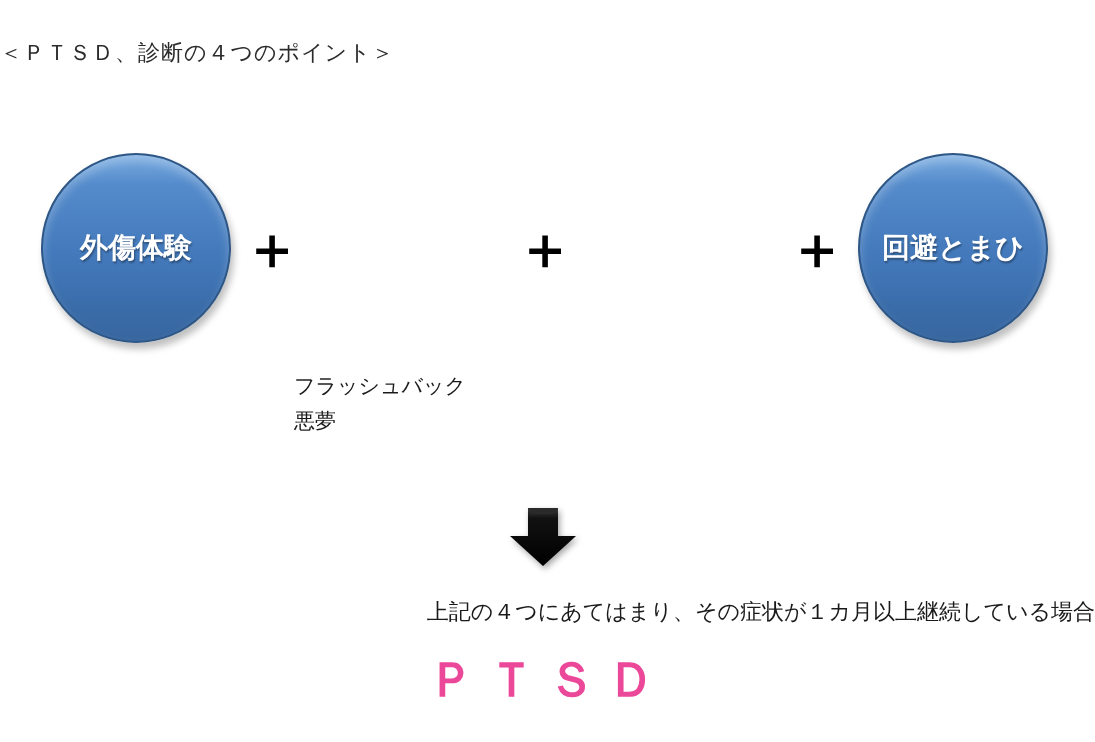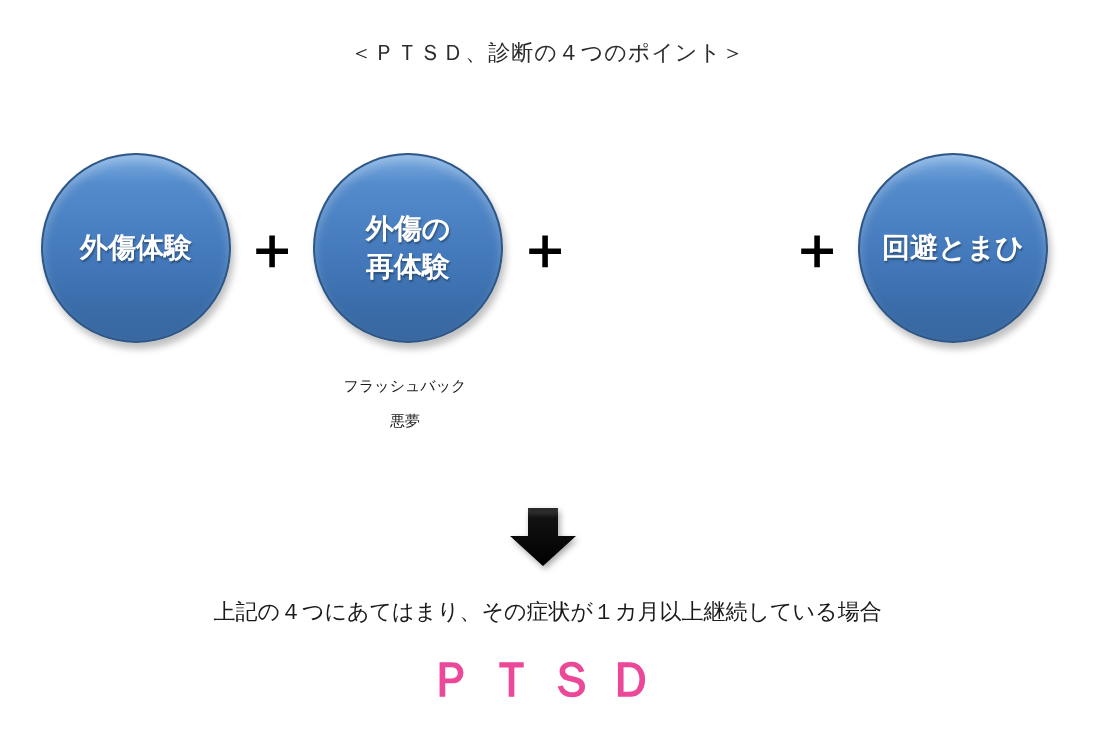--- a/index.html
+++ b/index.html
@@ -13,21 +13,20 @@
     height: 742px;
     background: #ffffff;
     font-family: "Liberation Sans", "DejaVu Sans", sans-serif;
     overflow: hidden;
   }
   .title {
     position: absolute;
     top: 38px;
     left: 0;
     width: 100%;
-    text-align: center;
     font-size: 22px;
     letter-spacing: 1px;
     color: #2b2b2b;
   }
   .circle {
     position: absolute;
     top: 153px;
     width: 186px;
     height: 186px;
     border-radius: 50%;
@@ -61,42 +60,42 @@
     text-align: center;
     font-size: 58px;
     font-weight: bold;
     color: #000000;
   }
   .plus-1 { left: 242px; }
   .plus-2 { left: 515px; }
   .plus-3 { left: 787px; }
   .examples {
     position: absolute;
-    left: 300px;
+    left: 294px;
     top: 368px;
     width: 210px;
-    text-align: center;
+    text-align: left;
     color: #1a1a1a;
-    font-size: 15px;
+    font-size: 21px;
     line-height: 35px;
   }
   .down-arrow {
     position: absolute;
     left: 510px;
     top: 508px;
     width: 66px;
     height: 58px;
     filter: drop-shadow(2px 3px 3px rgba(0,0,0,0.35));
   }
   .condition {
     position: absolute;
     top: 597px;
     left: 0;
     width: 100%;
-    text-align: center;
+    text-align: right;
     font-size: 22px;
     color: #1a1a1a;
   }
   .diagnosis {
     position: absolute;
     top: 648px;
     left: 0;
     width: 100%;
     text-align: center;
     font-size: 48px;
@@ -111,24 +110,20 @@
 <div class="canvas">
 
   <div class="title">＜ＰＴＳＤ、診断の４つのポイント＞</div>
 
   <div class="circle circle-1">
     <div class="line">外傷体験</div>
   </div>
 
   <div class="plus plus-1">＋</div>
 
-  <div class="circle circle-2">
-    <div class="line">外傷の</div>
-    <div class="line">再体験</div>
-  </div>
 
   <div class="plus plus-2">＋</div>
 
 
   <div class="plus plus-3">＋</div>
 
   <div class="circle circle-4">
     <div class="line">回避とまひ</div>
   </div>
 

